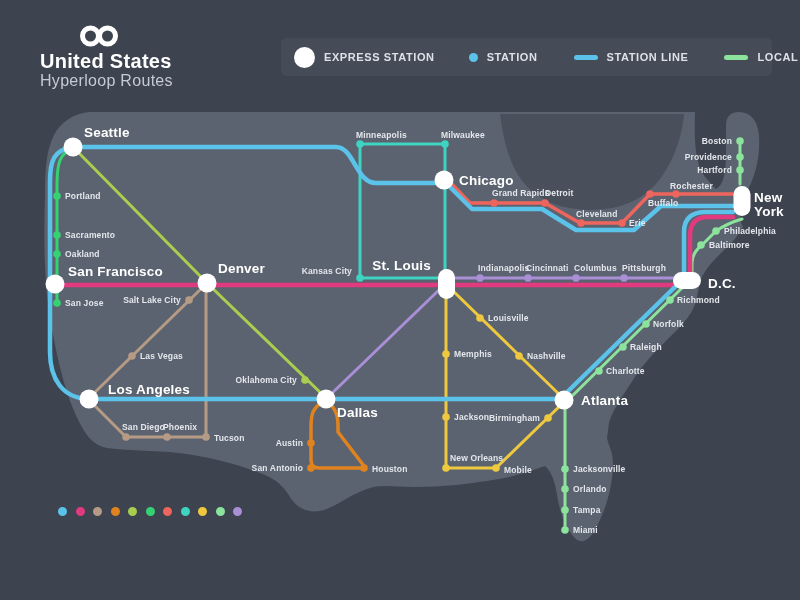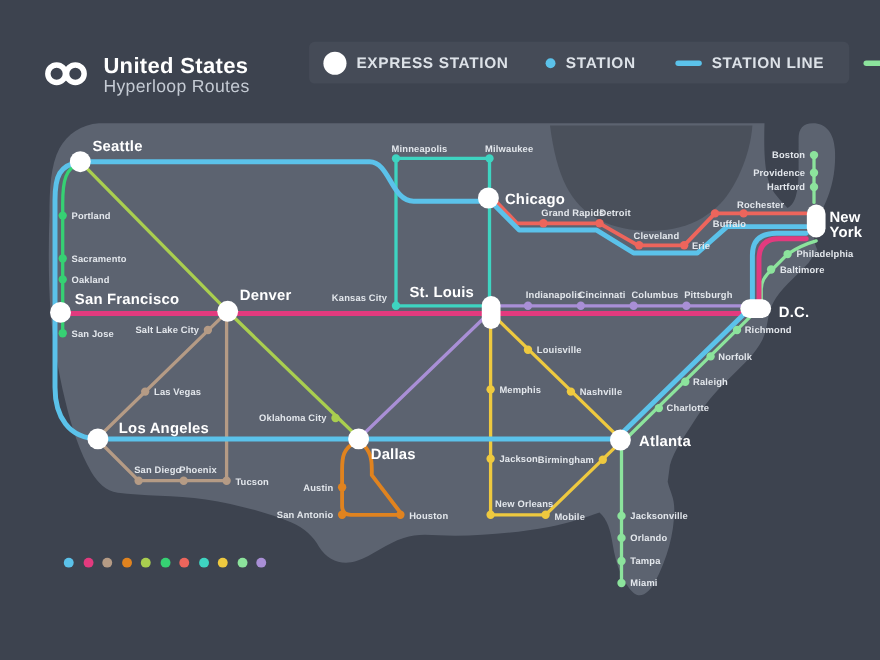--- a/index.html
+++ b/index.html
@@ -1,27 +1,27 @@
 <!DOCTYPE html>
 <html><head>
 <meta charset="utf-8">
 <style>
   html,body{margin:0;padding:0;background:#2e333c;}
   .stage{position:relative;width:800px;height:600px;background:#3d434f;overflow:hidden;
          font-family:"Liberation Sans", sans-serif;}
   
-  .hdr{position:absolute;left:40px;top:49px;display:flex;align-items:flex-start;}
+  .hdr{position:absolute;left:40px;top:18px;display:flex;align-items:center;flex-direction:column;}
   .logo{margin-top:4px;margin-right:14px;}
   .titles .t1{font-size:20px;font-weight:bold;color:#ffffff;letter-spacing:.3px;line-height:22px;}
   .titles .t2{font-size:16px;color:#c5cbd4;letter-spacing:.3px;line-height:17px;}
   
   .legend{position:absolute;left:281px;top:38px;width:491px;height:38px;background:#454b57;
           border-radius:5px;display:flex;align-items:center;}
   .leg-item{display:flex;align-items:center;}
-  .leg-label{font-size:14px;font-weight:bold;color:#dde2e8;letter-spacing:.6px;margin-left:9px;white-space:nowrap;}
+  .leg-label{font-size:11px;font-weight:bold;color:#dde2e8;letter-spacing:.6px;margin-left:9px;white-space:nowrap;}
   .sw-bigdot{width:21px;height:21px;border-radius:50%;background:#fff;margin-left:13px;}
   .sw-dot{width:9px;height:9px;border-radius:50%;margin-left:34px;}
   .sw-line{width:24px;height:5px;border-radius:3px;margin-left:36px;}
   
   .palette{position:absolute;left:58px;top:507px;display:flex;gap:8.5px;}
   .palette span{width:9px;height:9px;border-radius:50%;display:block;}
   
   svg.map{position:absolute;left:0;top:0;}
   .land{fill:#5c6370;}
   .lake{fill:#4a505b;}

